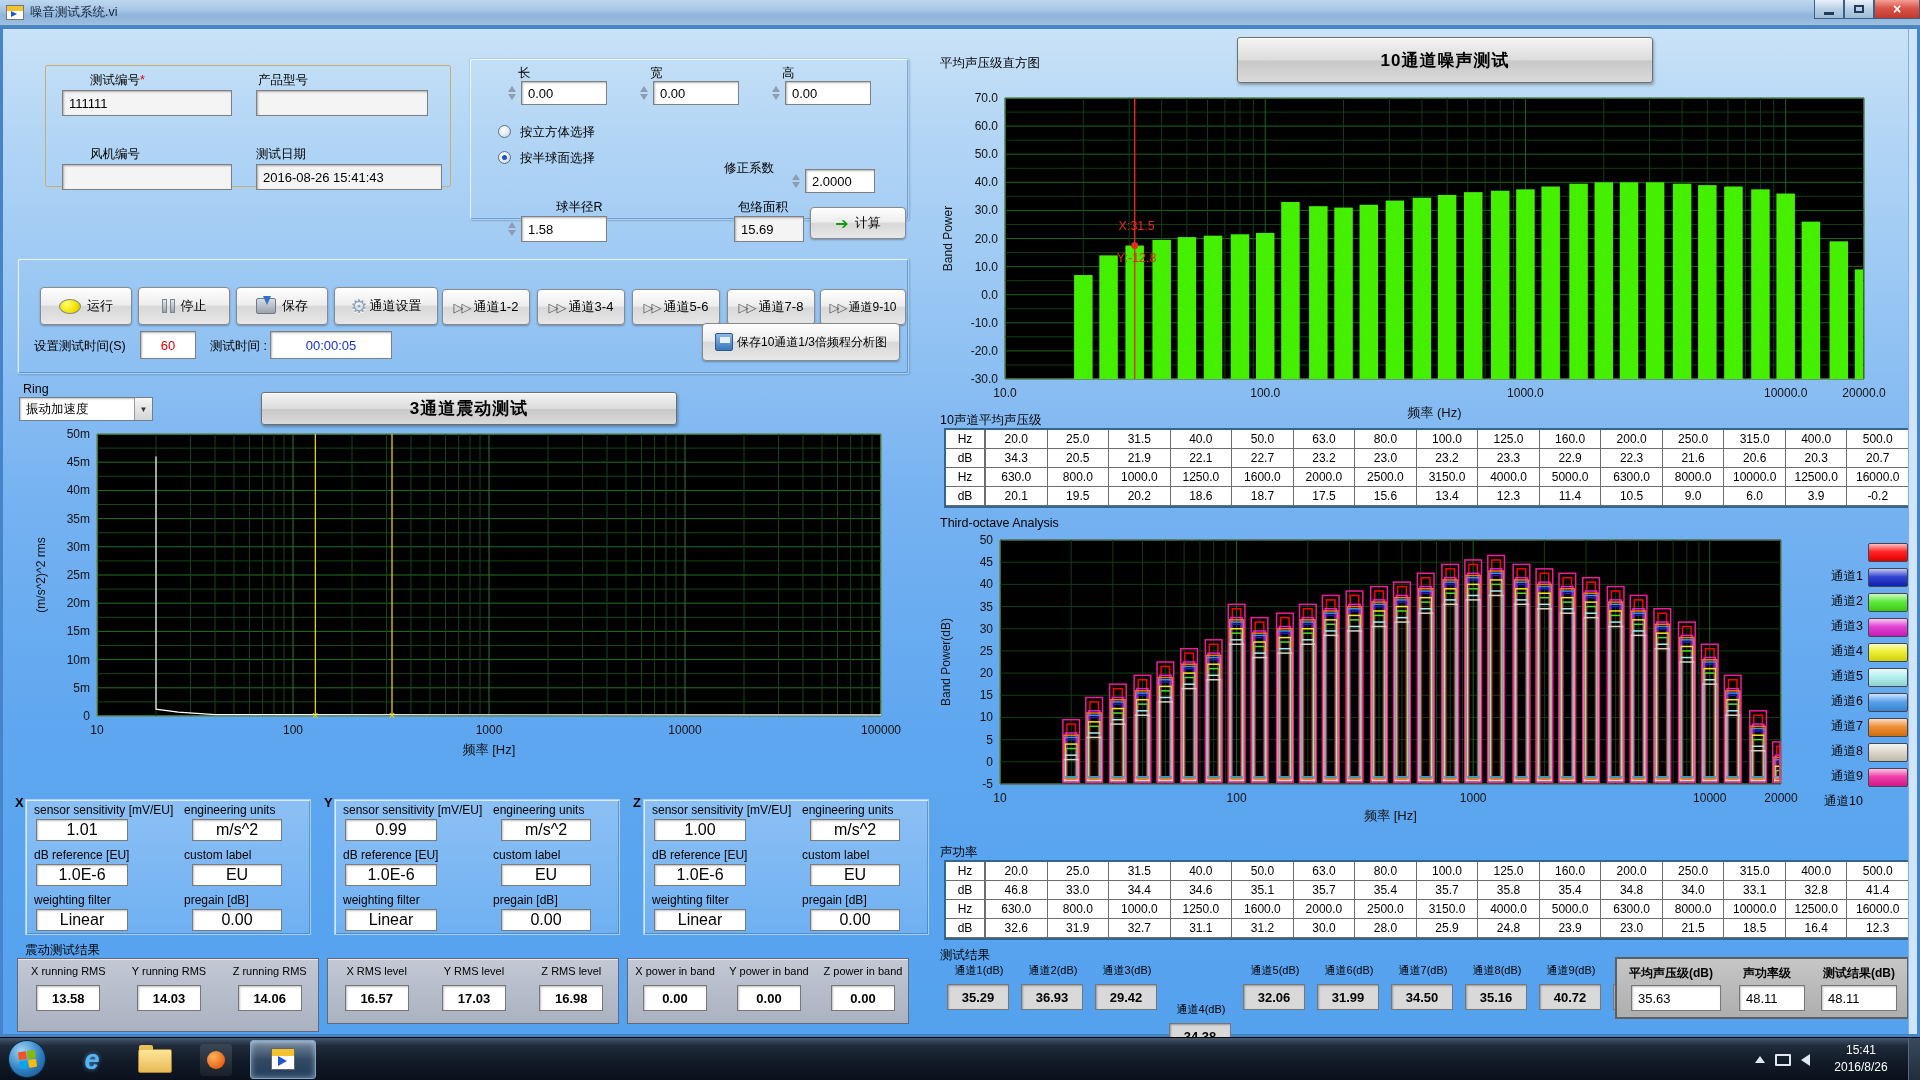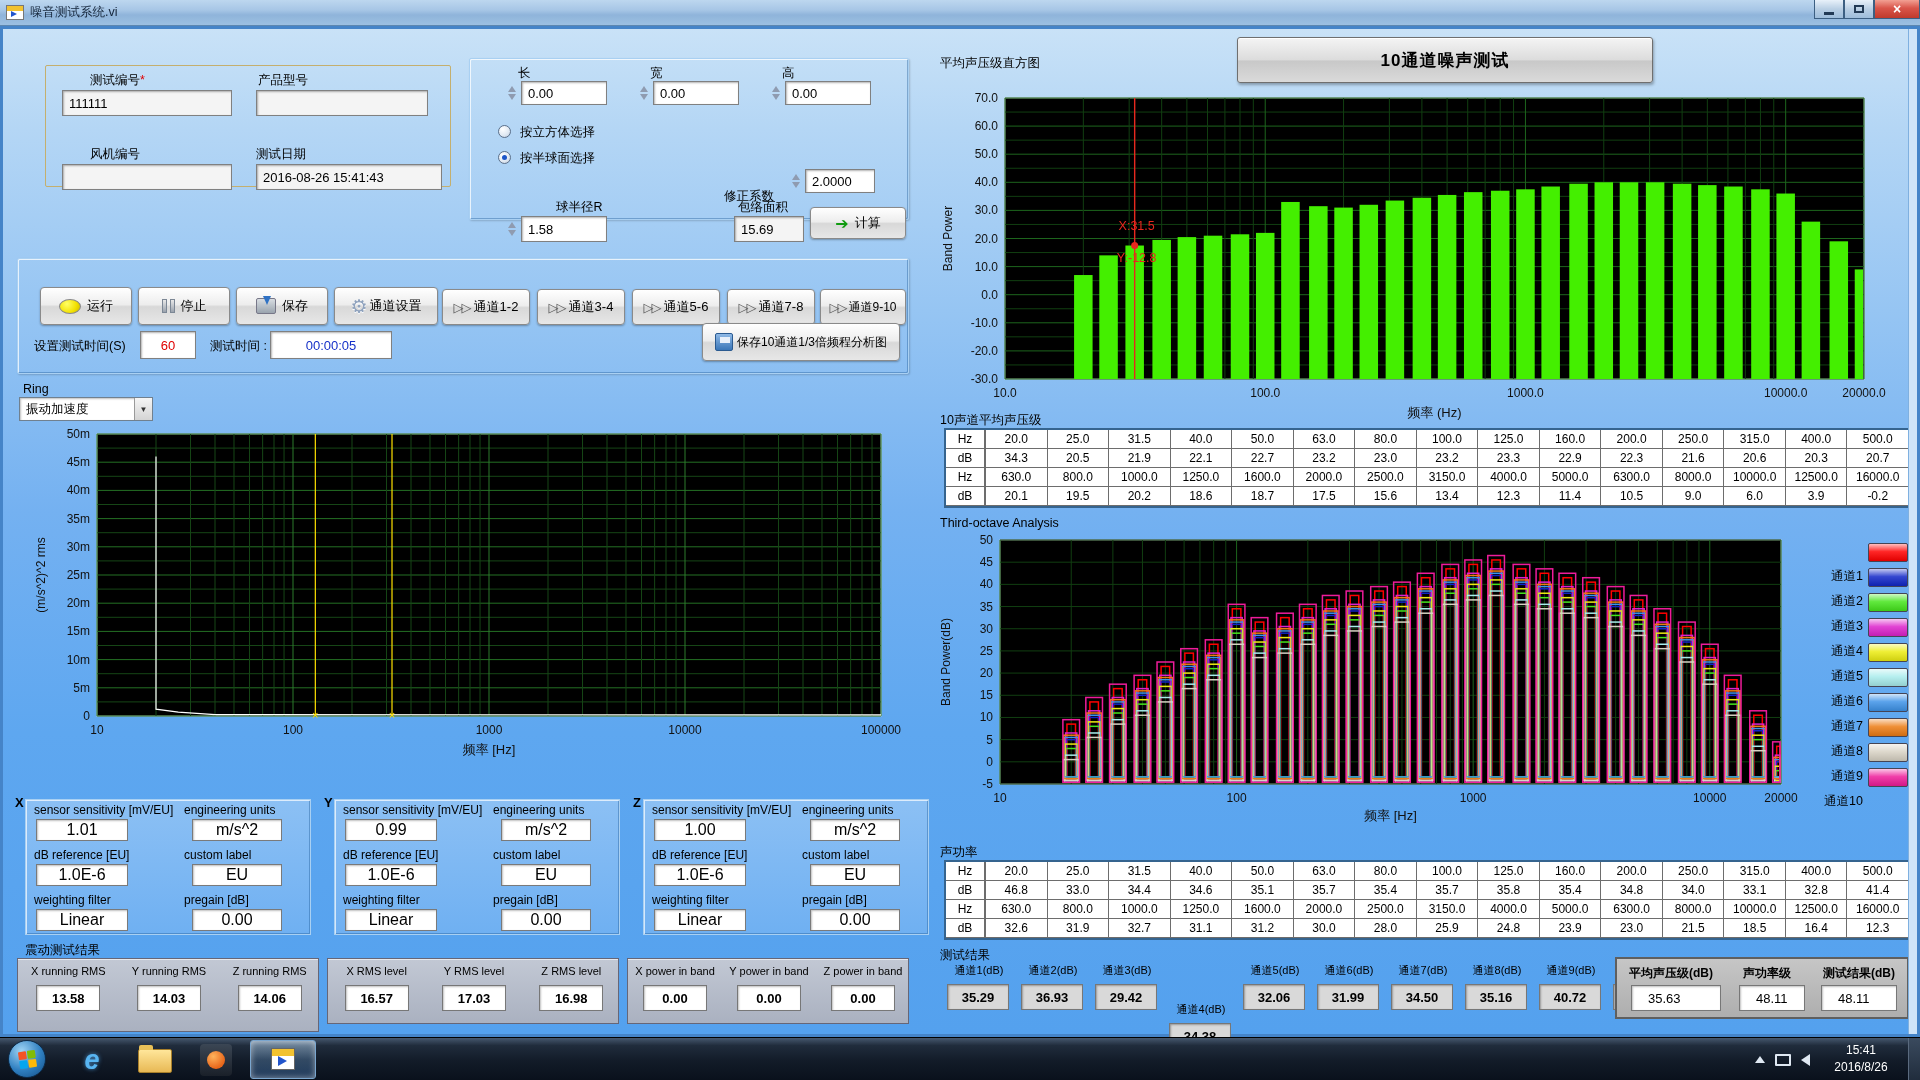--- a/index.html
+++ b/index.html
@@ -89,21 +89,21 @@
   .legitem .sw{width:40px;height:19px;border:1px solid #445;border-radius:2px;
     background-image:linear-gradient(180deg,rgba(255,255,255,.75),rgba(255,255,255,.15) 45%,rgba(0,0,0,.12));}
   
   .chslot{position:absolute;}
   .chslot .cl{position:absolute;top:0;width:100%;text-align:center;font-size:11px;white-space:nowrap;}
   .chslot .cv{position:absolute;top:21px;left:3px;width:62px;height:26px;background:#d9d9d9;border:1px solid #777;
     box-shadow:inset 1px 1px 2px rgba(0,0,0,.3);font-size:13px;font-weight:bold;display:flex;align-items:center;justify-content:center;}
   .summary{position:absolute;background:linear-gradient(180deg,#c6c6c6,#aeaeae);border:2px solid #5f5f5f;}
   .summary .sl{position:absolute;top:6px;font-size:12px;font-weight:bold;color:#000;white-space:nowrap;}
   .summary .sv{position:absolute;top:26px;height:26px;background:#fff;border:1px solid #777;box-shadow:inset 1px 1px 2px rgba(0,0,0,.25);
-    font-size:13px;display:flex;align-items:center;padding-left:16px;}
+    font-size:13px;display:flex;align-items:center;padding-left:6px;}
   
   .taskbar{position:absolute;left:0;top:1037px;width:1920px;height:43px;
     background:linear-gradient(180deg,#46586e 0%,#202c3c 18%,#121b28 55%,#0a111c 100%);border-top:1px solid #000;}
   .orb{position:absolute;left:8px;top:2px;width:38px;height:38px;border-radius:50%;
     background:radial-gradient(circle at 35% 28%,#9fd4f5,#2f7fc0 55%,#134c83);border:1px solid #0c2b4a;}
   .flag{position:absolute;left:10px;top:10px;width:17px;height:17px;display:grid;grid-template-columns:8px 8px;grid-template-rows:8px 8px;gap:1px;transform:rotate(-8deg);}
   .flag i{display:block;border-radius:1px;}
   .tb-ie{position:absolute;top:6px;width:32px;height:32px;display:flex;align-items:center;justify-content:center;
     color:#58b5f2;font-size:27px;font-weight:bold;font-style:italic;text-shadow:0 0 4px rgba(90,180,255,.7);}
   .tb-folder{position:absolute;top:11px;width:34px;height:24px;background:linear-gradient(180deg,#ffe69a,#e8b955);border:1px solid #a87f2a;border-radius:2px;}
@@ -179,21 +179,21 @@
         <div class="spin">
             <i class="u"></i>
             <i class="d"></i>
           </div>
         <div class="inp white" style="position:relative;width:86px;height:24px;">0.00</div>
       </div>
       <div class="radio" style="left:28px;top:66px;"></div>
       <div class="lb" style="left:50px;top:65px;">按立方体选择</div>
       <div class="radio sel" style="left:28px;top:92px;"></div>
       <div class="lb" style="left:50px;top:91px;">按半球面选择</div>
-      <div class="lb" style="left:254px;top:129px;">修正系数</div>
+      <div class="lb" style="left:254px;top:101px;">修正系数</div>
       <div class="spinbox" style="left:318px;top:110px;">
         <div class="spin">
             <i class="u"></i>
             <i class="d"></i>
           </div>
         <div class="inp white" style="position:relative;width:70px;height:24px;">2.0000</div>
       </div>
       <div class="lb" style="left:86px;top:140px;text-align:right;">球半径R</div>
       <div class="spinbox" style="left:34px;top:157px;">
         <div class="spin">
@@ -259,20 +259,21 @@
           <span>保存10通道1/3倍频程分析图</span>
       </div>
     </div>
 
     <div class="lb" style="left:20px;top:353px;">Ring</div>
     <div class="ring" style="left:16px;top:368px;width:134px;height:24px;">
       <span class="val">振动加速度</span>
       <span class="arr">▼</span>
     </div>
 
+    <div class="lv-btn big-title" style="left:258px;top:363px;width:416px;height:33px;">3通道震动测试</div>
 
     <svg id="chart-vib" style="position:absolute;left:26px;top:399px;" width="880" height="340">
         <rect x="68" y="6" width="784" height="282" fill="#000000" stroke="#c8c8c8"></rect>
         <line x1="68" x2="852" y1="288" y2="288" stroke="#247024" stroke-width="1"></line>
         <line x1="68" x2="852" y1="273.9" y2="273.9" stroke="#164616" stroke-width="1"></line>
         <line x1="68" x2="852" y1="259.8" y2="259.8" stroke="#247024" stroke-width="1"></line>
         <line x1="68" x2="852" y1="245.7" y2="245.7" stroke="#164616" stroke-width="1"></line>
         <line x1="68" x2="852" y1="231.6" y2="231.6" stroke="#247024" stroke-width="1"></line>
         <line x1="68" x2="852" y1="217.5" y2="217.5" stroke="#164616" stroke-width="1"></line>
         <line x1="68" x2="852" y1="203.4" y2="203.4" stroke="#247024" stroke-width="1"></line>

